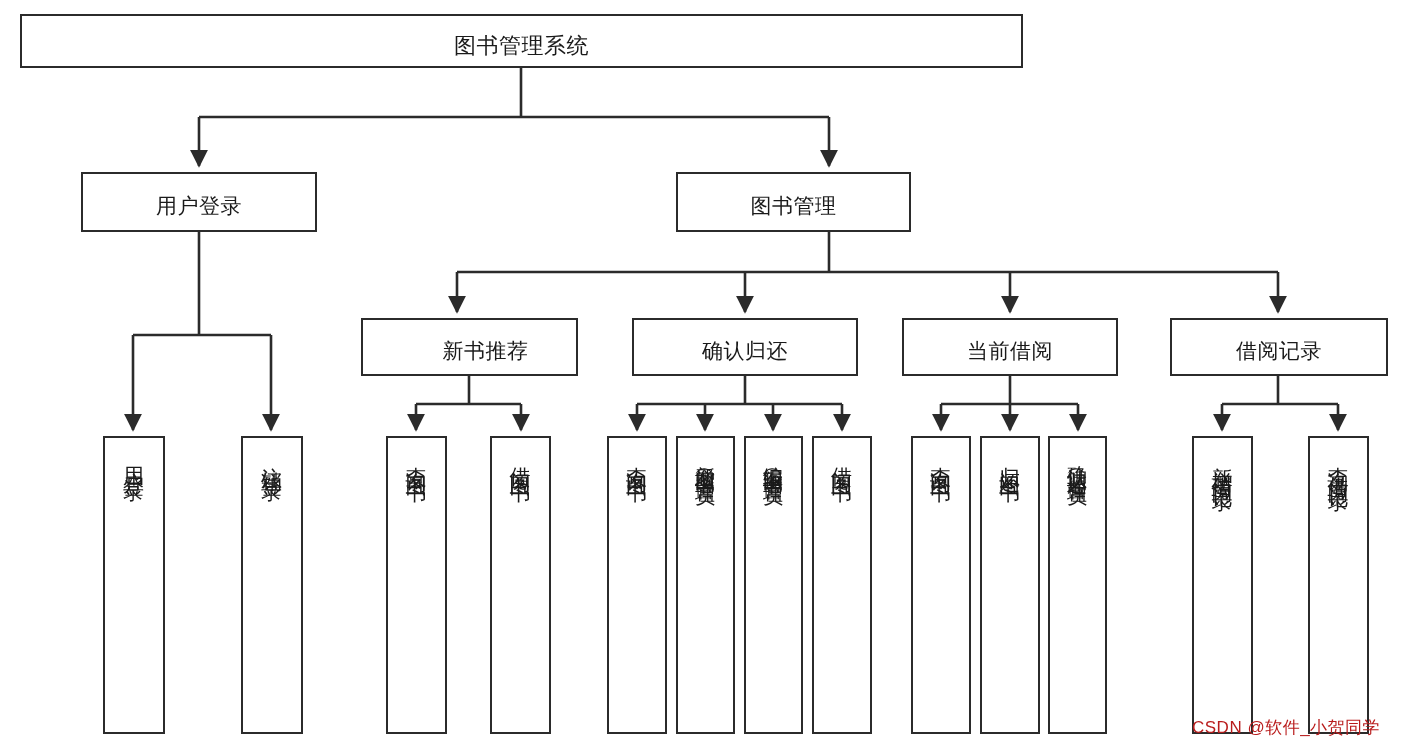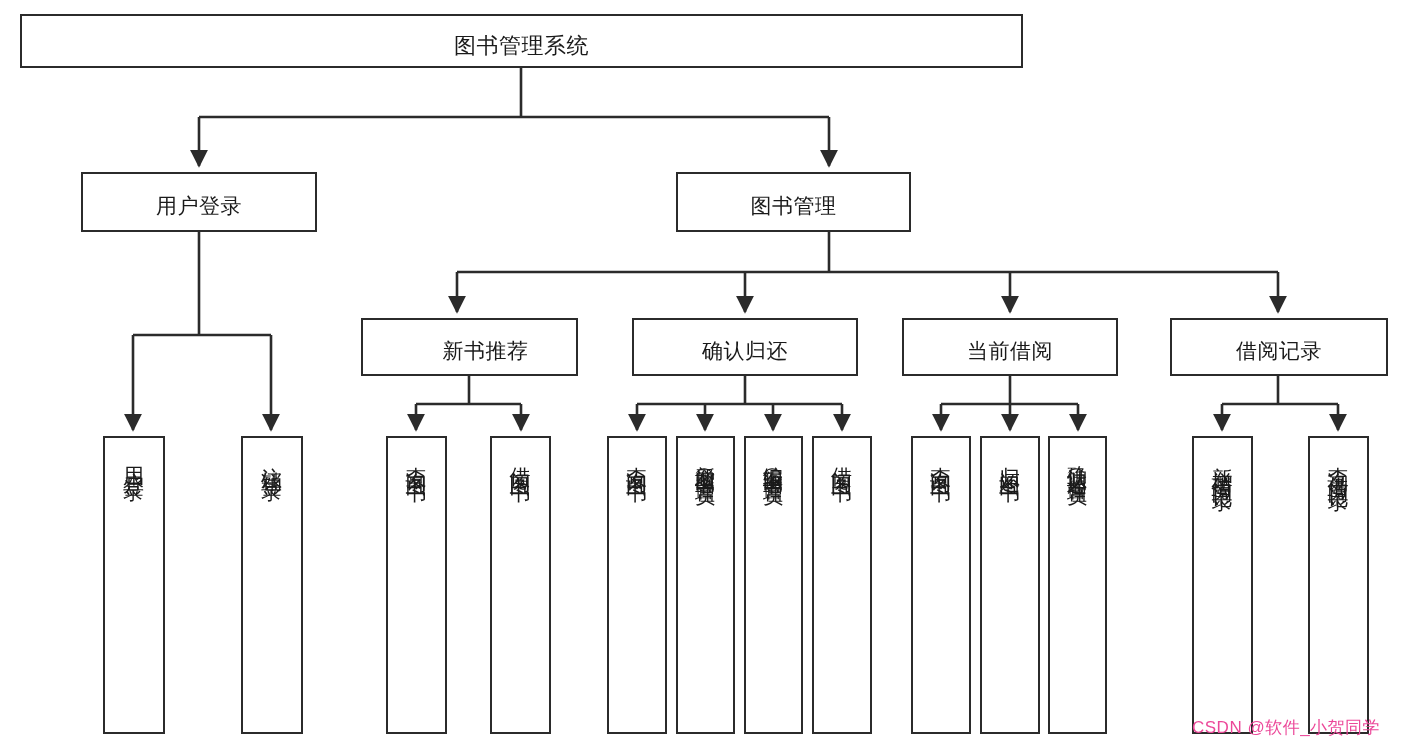--- a/index.html
+++ b/index.html
@@ -65,21 +65,21 @@
     white-space: nowrap;
     margin: 0 auto;
   }
   .node.vertical.tall-text .node-label {
     letter-spacing: 3px;
     font-size: 20px;
   }
   .watermark {
     position: absolute;
     font-size: 17px;
-    color: #ec4899;
+    color: #b91c1c;
     letter-spacing: 0.5px;
     white-space: nowrap;
     z-index: 3;
     pointer-events: none;
     text-align: center;
   }
 </style>
 </head>
 <body>
 

